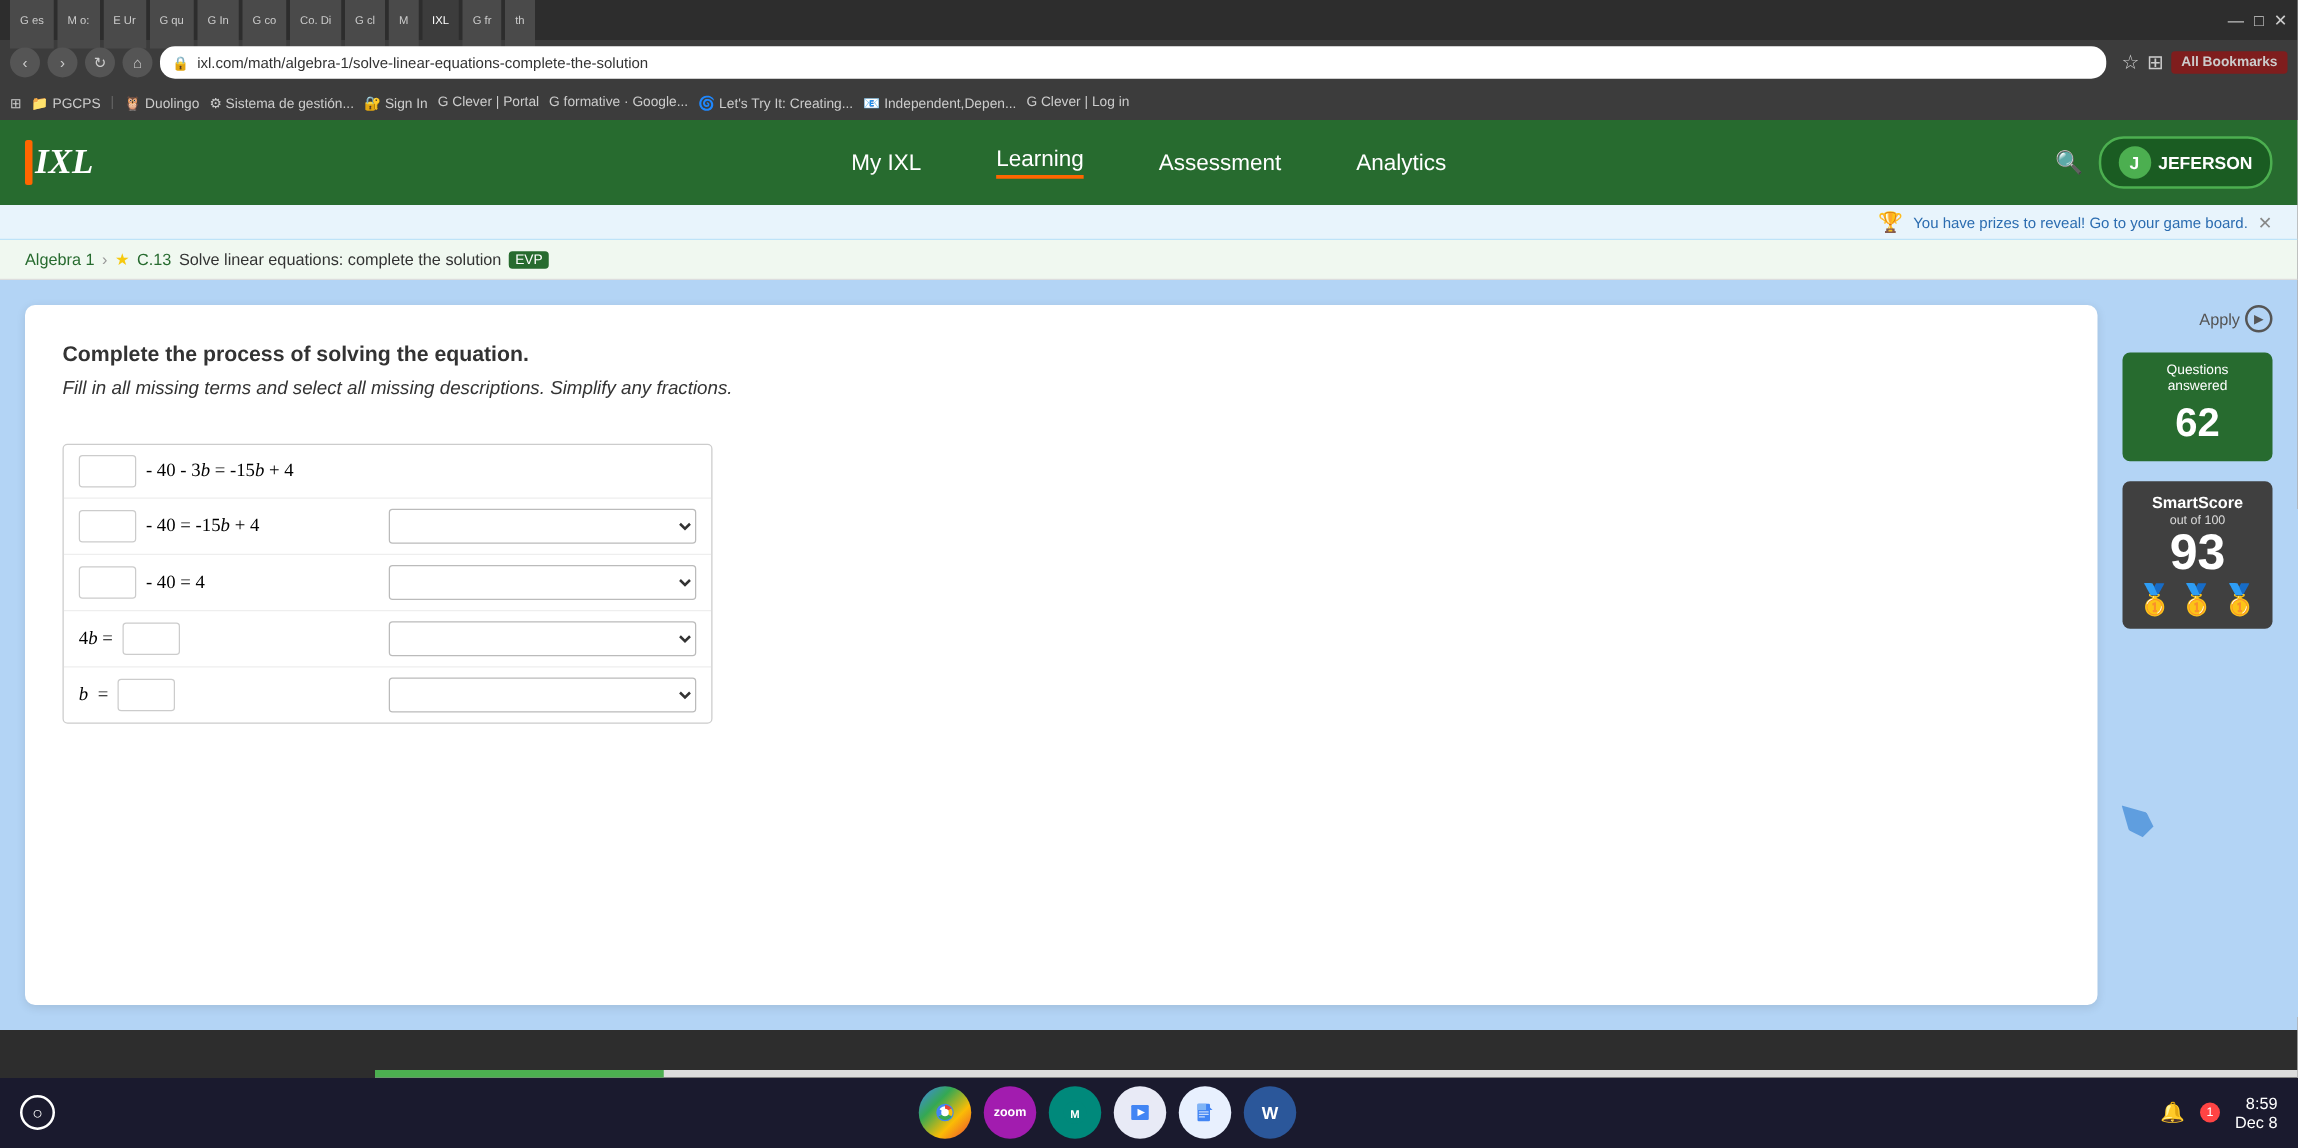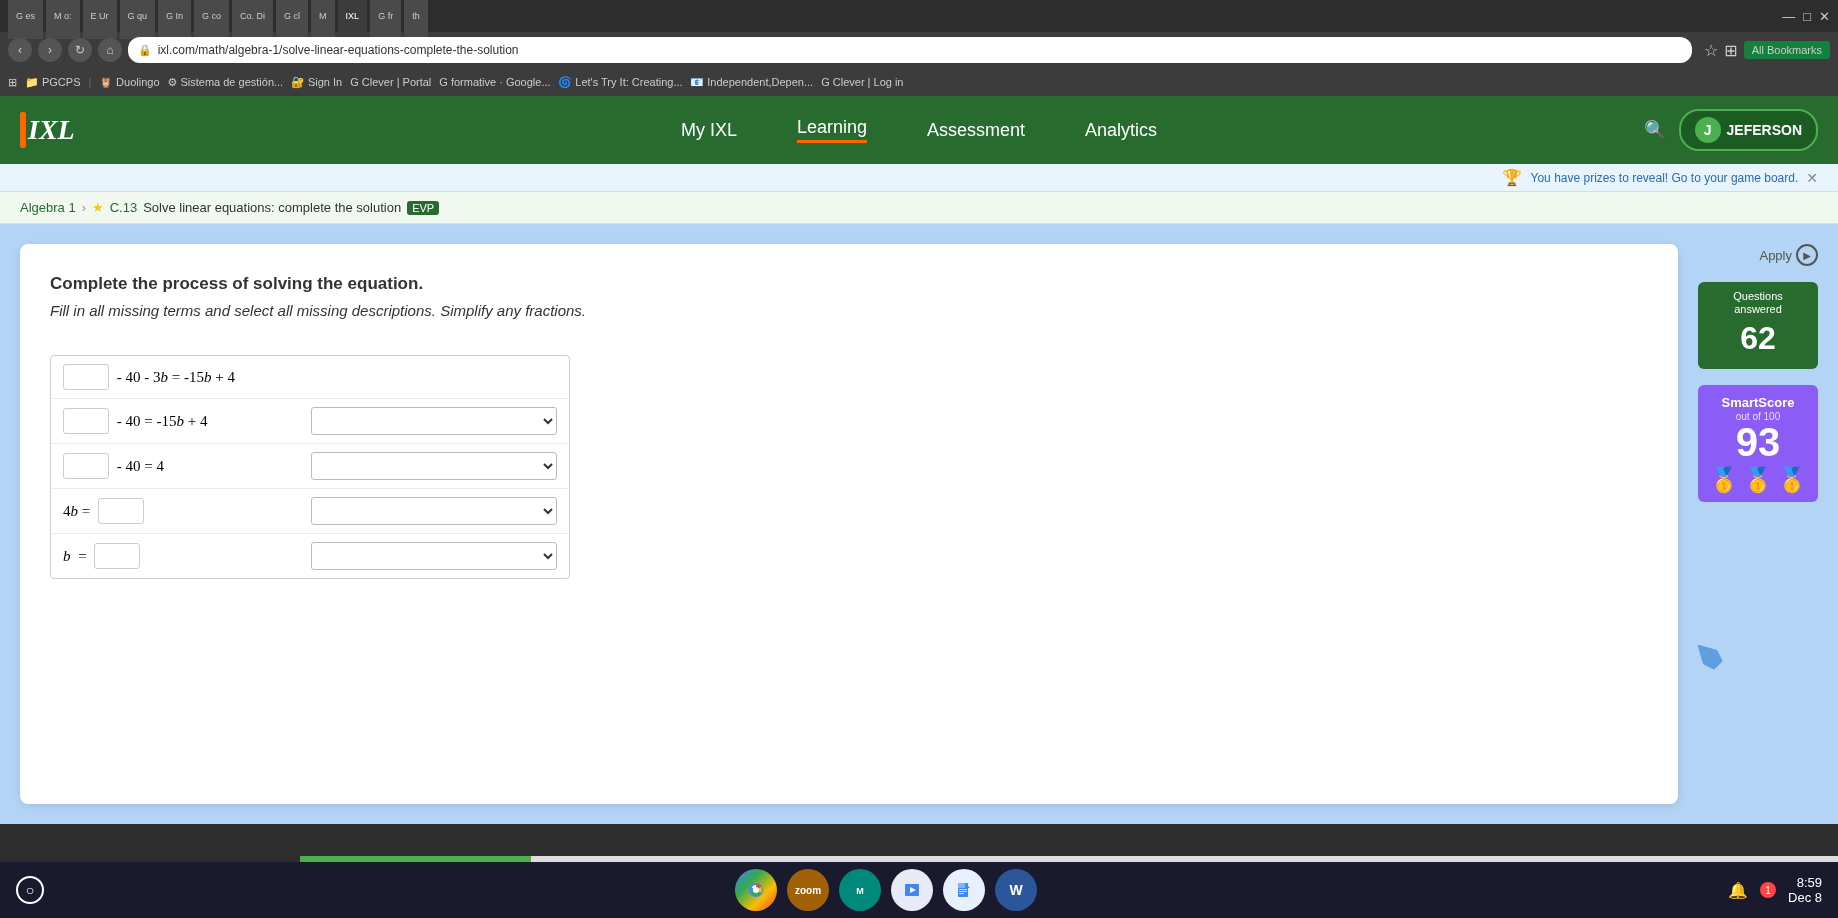--- a/index.html
+++ b/index.html
@@ -425,21 +425,21 @@
       font-size: 18px;
       font-weight: bold;
     }
 
     .time-label {
       font-size: 9px;
       opacity: 0.8;
     }
 
     .smartscore-card {
-      background: #8b5cf6;
+      background: #404040;
       color: white;
       border-radius: 6px;
       padding: 8px 10px;
       text-align: center;
     }
 
     .smartscore-num {
       font-size: 40px;
       font-weight: bold;
       color: white;
@@ -500,21 +500,21 @@
       height: 42px;
       border-radius: 50%;
       display: flex;
       align-items: center;
       justify-content: center;
       cursor: pointer;
       font-size: 18px;
     }
 
     .taskbar-icon.chrome { background: linear-gradient(135deg, #4285F4, #34A853, #FBBC05, #EA4335); border-radius: 50%; }
-    .taskbar-icon.zoom { background: #a16207; color: white; font-size: 11px; font-weight: bold; }
+    .taskbar-icon.zoom { background: #a21caf; color: white; font-size: 11px; font-weight: bold; }
     .taskbar-icon.meet { background: #00897B; color: white; }
 
     .taskbar-right {
       display: flex;
       align-items: center;
       gap: 12px;
       color: white;
       font-size: 13px;
     }
 
@@ -552,27 +552,28 @@
 
     .browser-right-icons {
       display: flex;
       align-items: center;
       gap: 8px;
       color: #ccc;
       font-size: 13px;
     }
 
     .all-bookmarks-btn {
-      background: #15803d;
+      background: #7f1d1d;
       border: none;
       border-radius: 3px;
       padding: 3px 8px;
       color: #ccc;
       font-size: 11px;
       cursor: pointer;
+      font-weight: bold;
     }
   </style>
 </head>
 <body>
 
 <div class="browser-chrome">
 
   <div class="tab-bar">
     <div style="display:flex;gap:3px;overflow:hidden;flex:1;">
       <div class="tab-favicon" style="font-size:9px;">G es</div>

